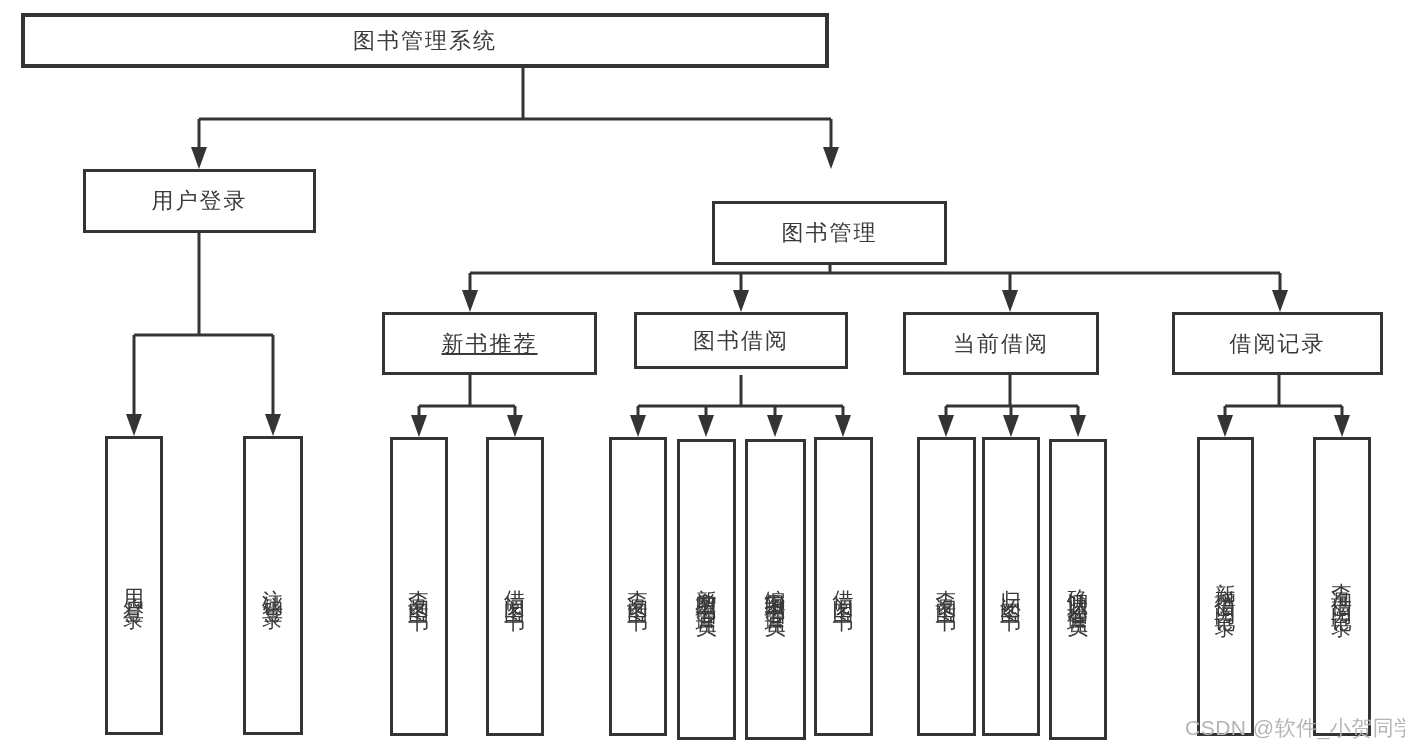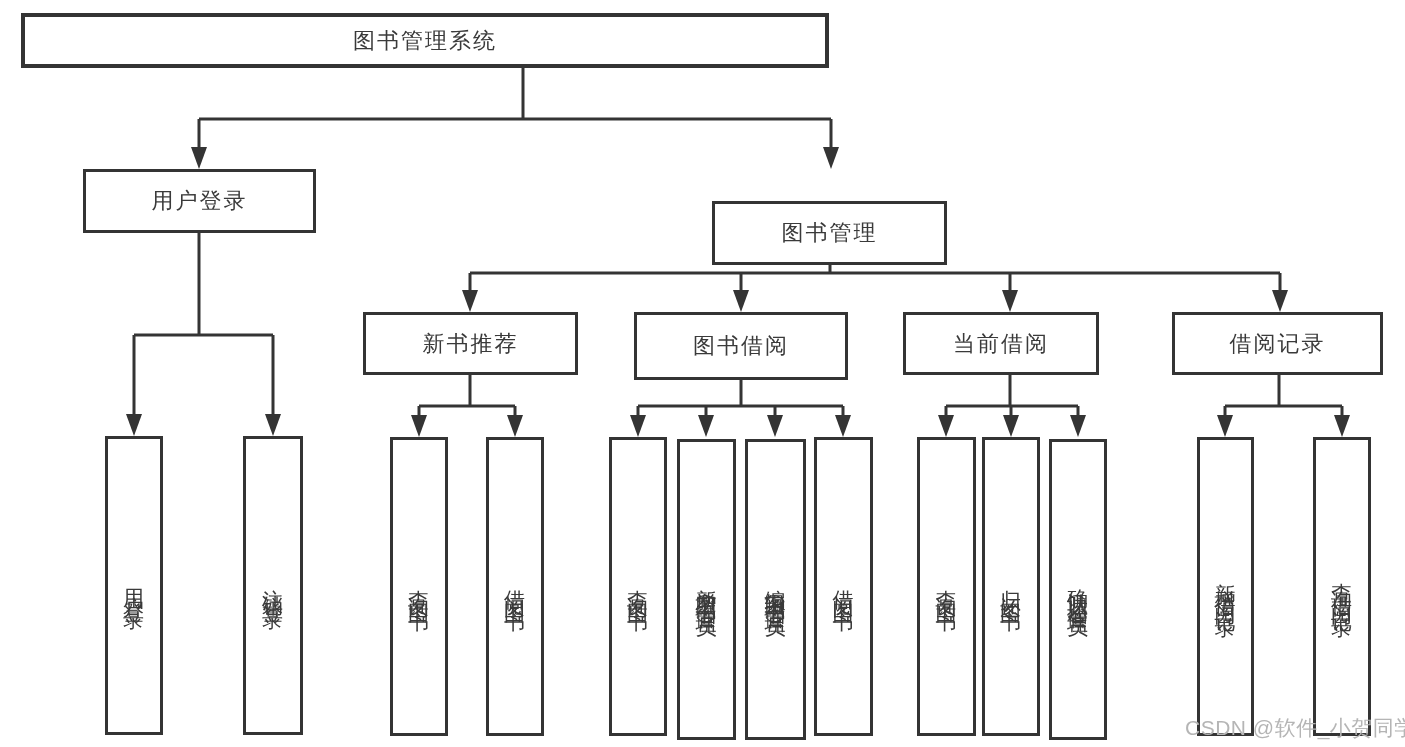--- a/index.html
+++ b/index.html
@@ -101,22 +101,22 @@
   </svg>
 
   <div class="node h root" style="left:21px; top:13px; width:808px; height:55px;">图书管理系统</div>
 
   <div class="node h" style="left:83px; top:169px; width:233px; height:64px;">用户登录</div>
   <div class="node h" style="left:712px; top:169px; width:235px; height:64px;margin-top:32px;">图书管理</div>
 
   <div class="node v" style="left:105px; top:436px; width:58px; height:299px;">用户登录</div>
   <div class="node v" style="left:243px; top:436px; width:60px; height:299px;">注销登录</div>
 
-  <div class="node h" style="left:363px; top:312px; width:215px; height:63px;">新书推荐</div>
-  <div class="node h" style="left:634px; top:312px; width:214px; height:68px;">图书借阅</div>
+  <div class="node h" style="left:382px; top:312px; width:215px; height:63px;text-decoration:underline;">新书推荐</div>
+  <div class="node h" style="left:634px; top:312px; width:214px; height:57px;">图书借阅</div>
   <div class="node h" style="left:903px; top:312px; width:196px; height:63px;">当前借阅</div>
   <div class="node h" style="left:1172px; top:312px; width:211px; height:63px;">借阅记录</div>
 
   <div class="node v" style="left:390px; top:437px; width:58px; height:299px;">查询图书</div>
   <div class="node v" style="left:486px; top:437px; width:58px; height:299px;">借阅图书</div>
 
   <div class="node v" style="left:609px; top:437px; width:58px; height:299px;">查询图书</div>
   <div class="node v long" style="left:677px; top:439px; width:59px; height:301px;">新增图书（管理员）</div>
   <div class="node v long" style="left:745px; top:439px; width:61px; height:301px;">编辑图书（管理员）</div>
   <div class="node v" style="left:814px; top:437px; width:59px; height:299px;">借阅图书</div>

